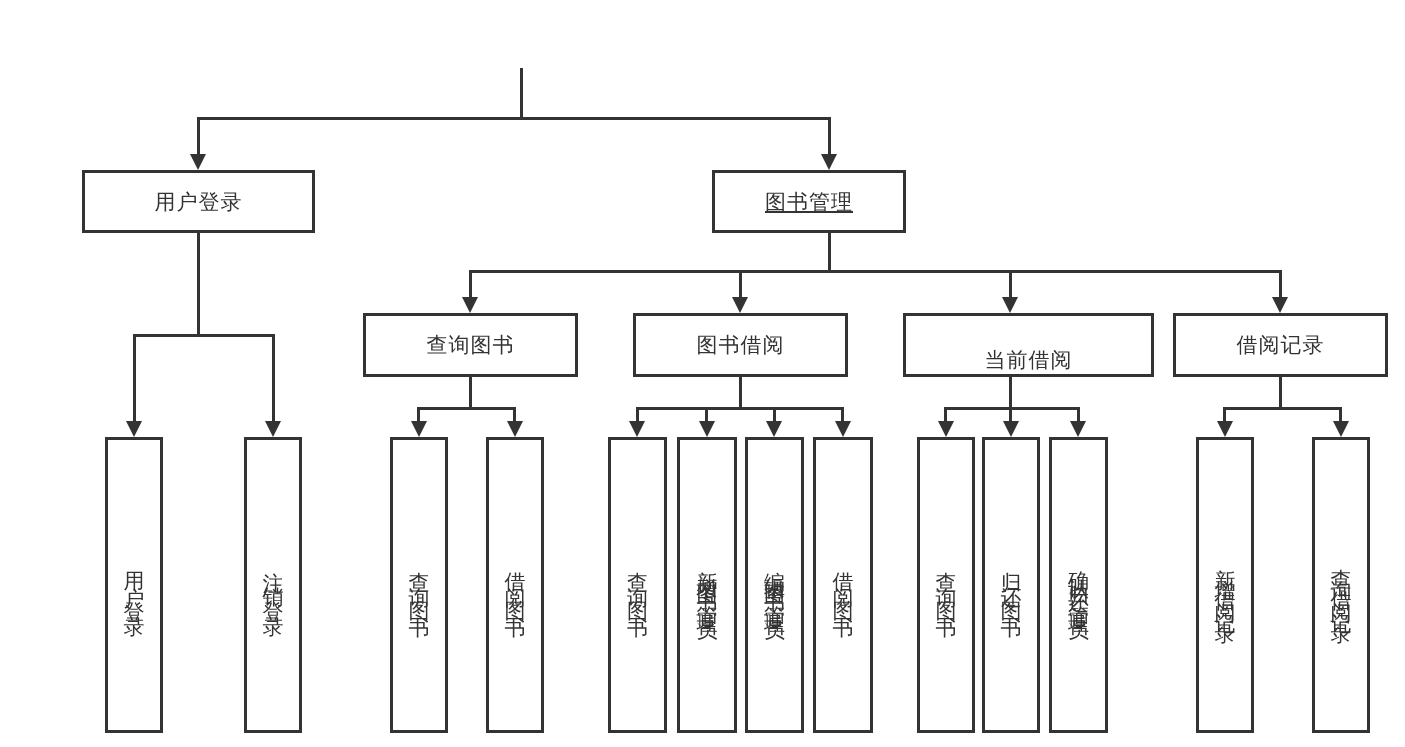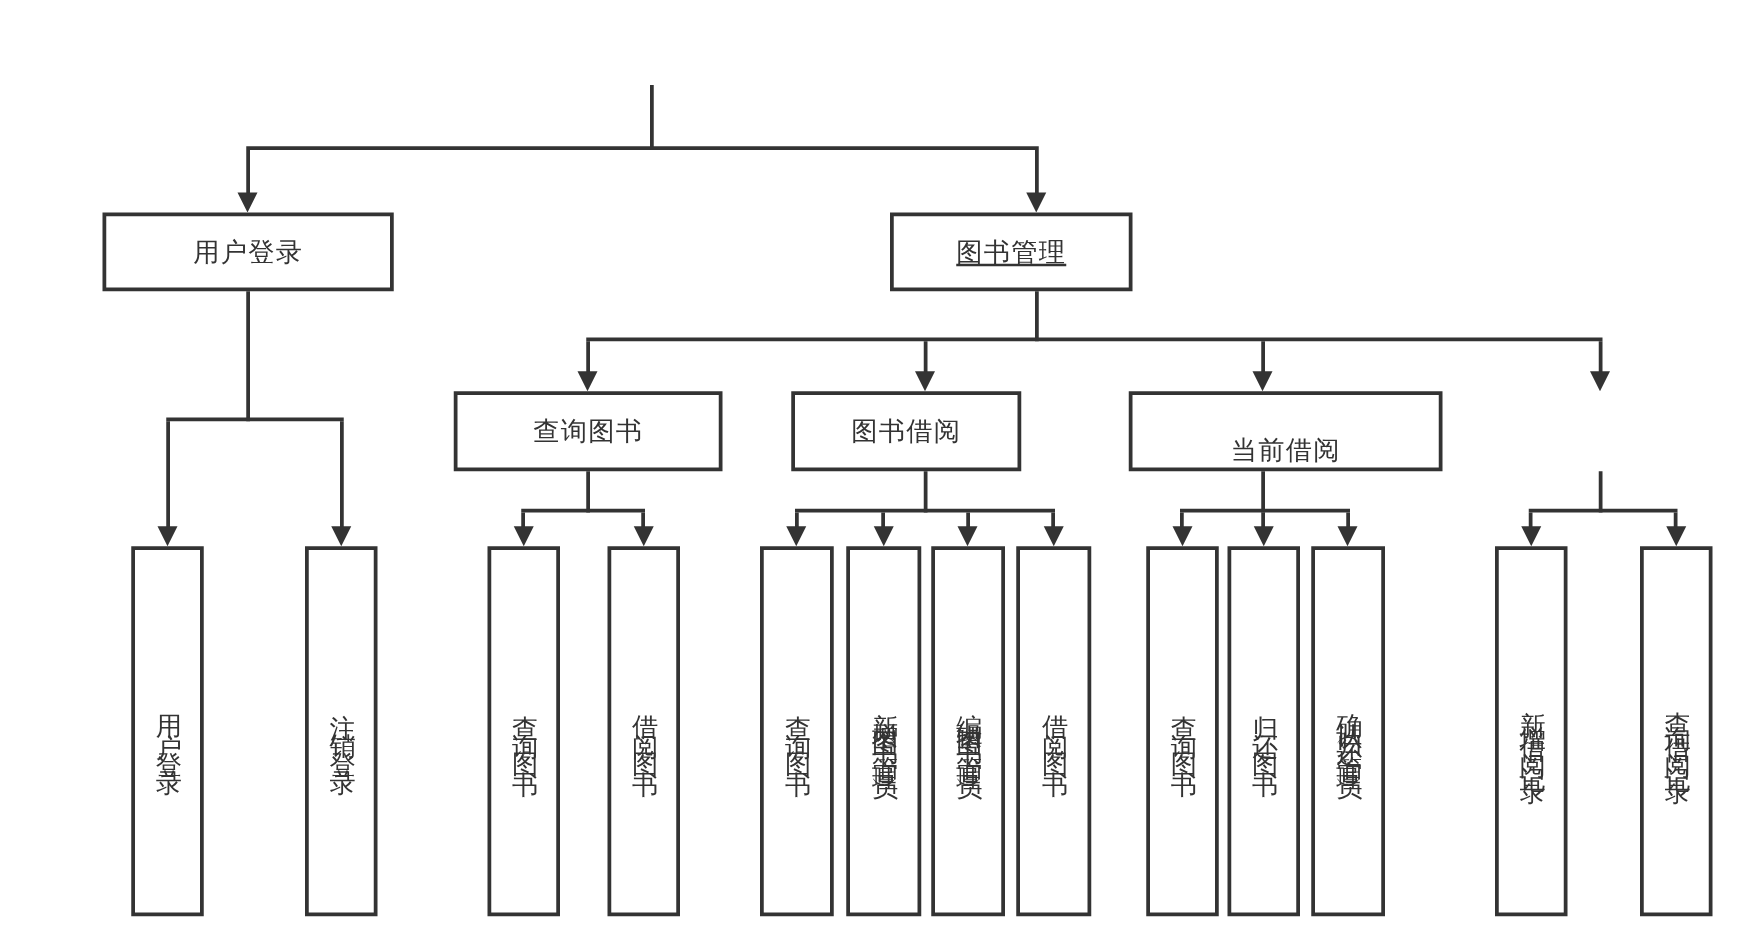--- a/index.html
+++ b/index.html
@@ -43,21 +43,21 @@
     width:0;height:0;
     border-left:8px solid transparent;
     border-right:8px solid transparent;
     border-top:16px solid var(--line);
   }
   
   #root-box{left:20px;top:13px;width:1004px;height:55px;}
   #user-login-box{left:82px;top:170px;width:233px;height:63px;}
   #book-mgmt-box{left:712px;top:170px;width:194px;height:63px;text-decoration:underline;}
   #new-book-box{left:363px;top:313px;width:215px;height:64px;}
-  #book-borrow-box{left:633px;top:313px;width:184px;height:64px;}
+  #book-borrow-box{left:633px;top:313px;width:215px;height:64px;}
   #current-borrow-box{left:903px;top:313px;width:251px;height:64px;align-items:flex-end;}
   #borrow-record-box{left:1173px;top:313px;width:215px;height:64px;}
   .leaf{top:437px;height:296px;}
   #leaf-user-login{left:105px;width:58px;}
   #leaf-logout{left:244px;width:58px;}
   #leaf-nb-query{left:390px;width:58px;}
   #leaf-nb-borrow{left:486px;width:58px;}
   #leaf-bb-query{left:608px;width:59px;}
   #leaf-bb-add{left:677px;width:60px;}
   #leaf-bb-edit{left:745px;width:59px;}
@@ -117,20 +117,23 @@
 
   <div class="box" id="new-book-box">
       <span>查询图书</span>
     </div>
   <div class="box" id="book-borrow-box">
       <span>图书借阅</span>
     </div>
   <div class="box" id="current-borrow-box">
       <span>当前借阅</span>
     </div>
+  <div class="box" id="borrow-record-box">
+      <span>借阅记录</span>
+    </div>
 
   <div class="v" style="left:469px;top:377px;height:33px;"></div>
   <div class="h" style="left:417px;top:407px;width:99px;"></div>
   <div class="v" style="left:417px;top:410px;height:13px;"></div>
   <div class="arrow" style="left:411px;top:421px;"></div>
   <div class="v" style="left:513px;top:410px;height:13px;"></div>
   <div class="arrow" style="left:507px;top:421px;"></div>
 
   <div class="v" style="left:739px;top:377px;height:33px;"></div>
   <div class="h" style="left:636px;top:407px;width:208px;"></div>

